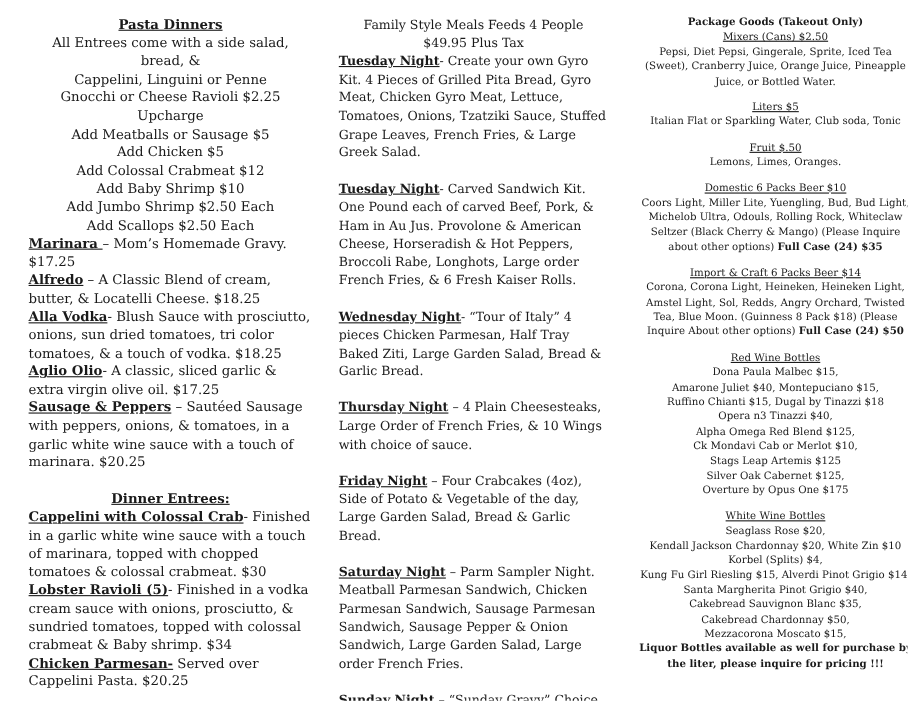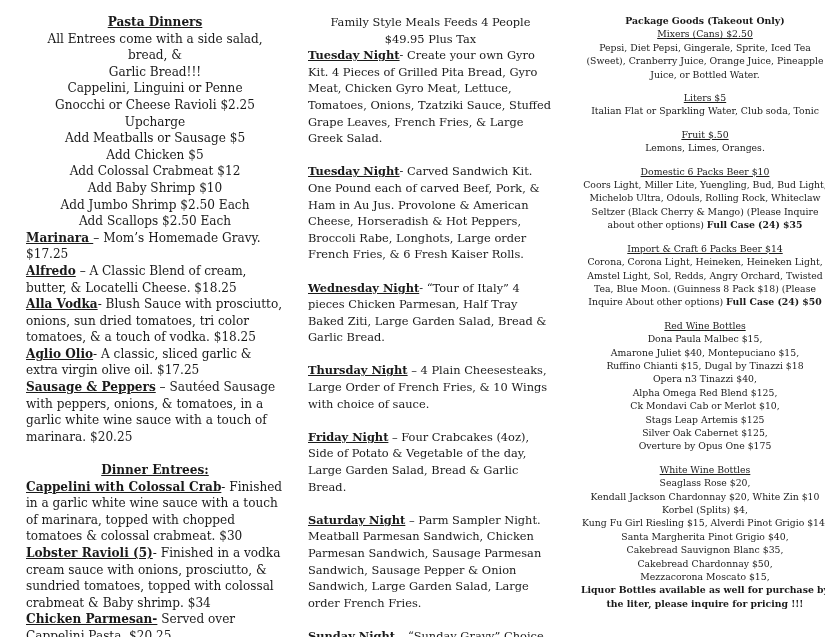--- a/index.html
+++ b/index.html
@@ -21,21 +21,20 @@
   .gap { height: 16.6px; }
   .gap-r { height: 10px; }
   .item-title { font-weight: bold; text-decoration: underline; }
 </style>
 </head>
 <body>
 
 <div class="col col-left">
   <div class="line center h">Pasta Dinners</div>
   <div class="line center">All Entrees come with a side salad, bread, &amp;</div>
-  <div class="line center">Garlic Bread!!!</div>
   <div class="line center">Cappelini, Linguini or Penne</div>
   <div class="line center">Gnocchi or Cheese Ravioli $2.25 Upcharge</div>
   <div class="line center">Add Meatballs or Sausage $5</div>
   <div class="line center">Add Chicken $5</div>
   <div class="line center">Add Colossal Crabmeat $12</div>
   <div class="line center">Add Baby Shrimp $10</div>
   <div class="line center">Add Jumbo Shrimp $2.50 Each</div>
   <div class="line center">Add Scallops $2.50 Each</div>
 
   <div class="line"><span class="item-title">Marinara </span><span>– Mom’s Homemade Gravy. $17.25</span></div>

